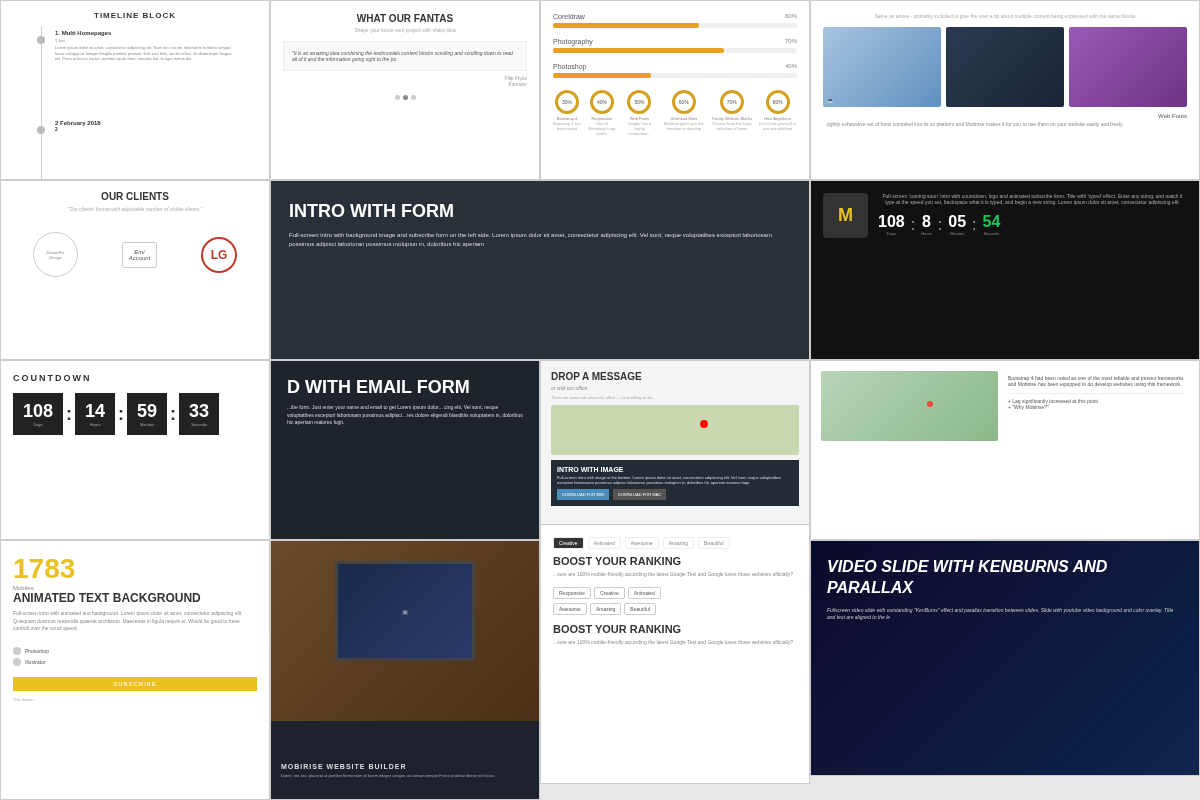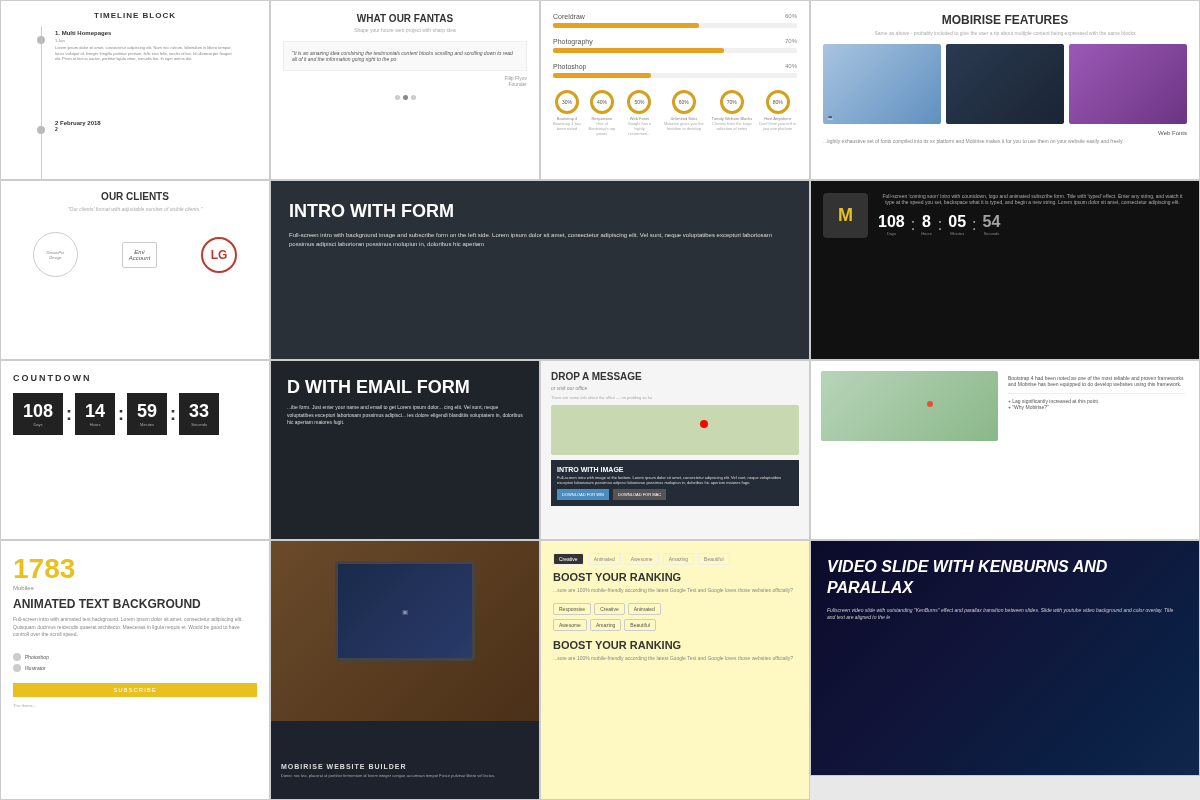--- a/index.html
+++ b/index.html
@@ -498,21 +498,20 @@
       </div>
       <div class="pie-item">
         <div class="pie-circle" style="border-color:#d4a020;font-size:5px;width:24px;height:24px;border:3px solid #d4a020;">80%</div>
         <div class="pie-label">Host Anywhere</div>
         <div style="font-size:4px;color:#aaa;">Don't limit yourself in just one platform</div>
       </div>
     </div>
   </div>
 
   <div class="panel panel-mobirise" style="position:absolute; top:0; left:810px; width:390px; height:180px; background:#fff; padding:12px;">
-    <h2 style="font-size:12px;text-align:center;color:#333;margin-bottom:3px;">MOBIRISE FEATURES</h2>
     <p style="font-size:5px;color:#aaa;text-align:center;margin-bottom:8px;">Same as above - probably included to give the user a tip about multiple content being expressed with the same blocks</p>
     <div style="display:flex;gap:5px;">
       <div style="flex:1;height:80px;background:linear-gradient(135deg,#a8c4e0,#6090c0);border-radius:2px;position:relative;">
 
         <div style="position:absolute;bottom:4px;left:4px;font-size:5px;color:rgba(255,255,255,0.8);">💻</div>
       </div>
       <div style="flex:1;height:80px;background:linear-gradient(135deg,#2a3a50,#1a2535);border-radius:2px;"></div>
       <div style="flex:1;height:80px;background:linear-gradient(135deg,#9b59b6,#6c3483);border-radius:2px;"></div>
     </div>
     <div style="font-size:6px;color:#555;margin-top:6px;text-align:right;">Web Fonts</div>
@@ -558,21 +557,21 @@
             <div style="font-size:16px;font-weight:bold;color:#fff;">8</div>
             <div style="font-size:4px;color:#888;">Hours</div>
           </div>
           <span style="font-size:16px;color:#aaa;">:</span>
           <div>
             <div style="font-size:16px;font-weight:bold;color:#fff;">05</div>
             <div style="font-size:4px;color:#888;">Minutes</div>
           </div>
           <span style="font-size:16px;color:#aaa;">:</span>
           <div>
-            <div style="font-size:16px;font-weight:bold;color:#a3a3a3;">54</div>
+            <div style="font-size:16px;font-weight:bold;color:#22c55e;">54</div>
             <div style="font-size:4px;color:#888;">Seconds</div>
           </div>
         </div>
       </div>
     </div>
   </div>
 
 
   <div class="panel panel-countdown" style="position:absolute; top:360px; left:0; width:270px; height:180px; background:#fff; padding:12px;">
     <h2 style="font-size:9px;letter-spacing:2px;color:#333;text-transform:uppercase;margin-bottom:10px;">COUNTDOWN</h2>
@@ -632,21 +631,21 @@
         Bootstrap 4 had been noted as one of the most reliable and proven frameworks and Mobirise has been equipped to do develop websites using this framework.<br><br>
         <div style="border-top:1px solid #eee;padding-top:4px;">
           <span>+ Lag significantly increased at this point</span><br>
           <span>+ "Why Mobirise?"</span>
         </div>
       </div>
     </div>
   </div>
 
   <div class="panel panel-animated-text" style="position:absolute; top:540px; left:0; width:270px; height:260px; background:#fff; padding:12px;">
-    <div style="margin-bottom:6px;">
+    <div style="margin-bottom:0;">
       <div style="font-size:28px;font-weight:bold;color:#e8c020;">1783</div>
       <div style="font-size:6px;color:#888;">Mobiles</div>
     </div>
     <h2 style="font-size:12px;font-weight:900;color:#333;margin-bottom:5px;line-height:1.2;">ANIMATED TEXT BACKGROUND</h2>
     <p style="font-size:5px;color:#888;line-height:1.5;margin-bottom:6px;">Full-screen intro with animated text background. Lorem ipsum dolor sit amet, consectetur adipiscing elit. Quisquam ducimus reiciendis quaerat architecto. Maecenas in ligula nequis et. Would be good to have controll over the scroll speed.</p>
     <div class="skills-list">
       <div class="skill-row">
         <div class="skill-dot"></div>
         <span class="skill-text">Photoshop</span>
       </div>
@@ -668,21 +667,21 @@
           <div style="font-size:6px;color:rgba(255,255,255,0.5);">▣</div>
         </div>
       </div>
     </div>
     <div style="position:absolute;bottom:20px;left:10px;right:10px;">
       <div style="font-size:7px;color:#ddd;font-weight:bold;letter-spacing:1px;">MOBIRISE WEBSITE BUILDER</div>
       <div style="font-size:4px;color:#aaa;margin-top:3px;line-height:1.4;">Donec nec leo, placerat at porttitor fermentum id lorem integer congue accumsan tempor Fusce pulvinar libero vel lectus.</div>
     </div>
   </div>
 
-  <div class="panel panel-boost" style="position:absolute; top:540px; left:540px; width:270px; height:260px; background:#fef9c3; padding:12px;">
+  <div class="panel panel-boost" style="position:absolute; top:524px; left:540px; width:270px; height:260px; background:#ffffff; padding:12px;">
 
     <div class="boost-tabs">
       <div class="boost-tab active">Creative</div>
       <div class="boost-tab">Animated</div>
       <div class="boost-tab">Awesome</div>
       <div class="boost-tab">Amazing</div>
       <div class="boost-tab">Beautiful</div>
     </div>
     <h2 class="boost-title">BOOST YOUR RANKING</h2>
     <p class="boost-desc">...sure are 100% mobile-friendly according the latest Google Test and Google loves those websites officially?</p>

